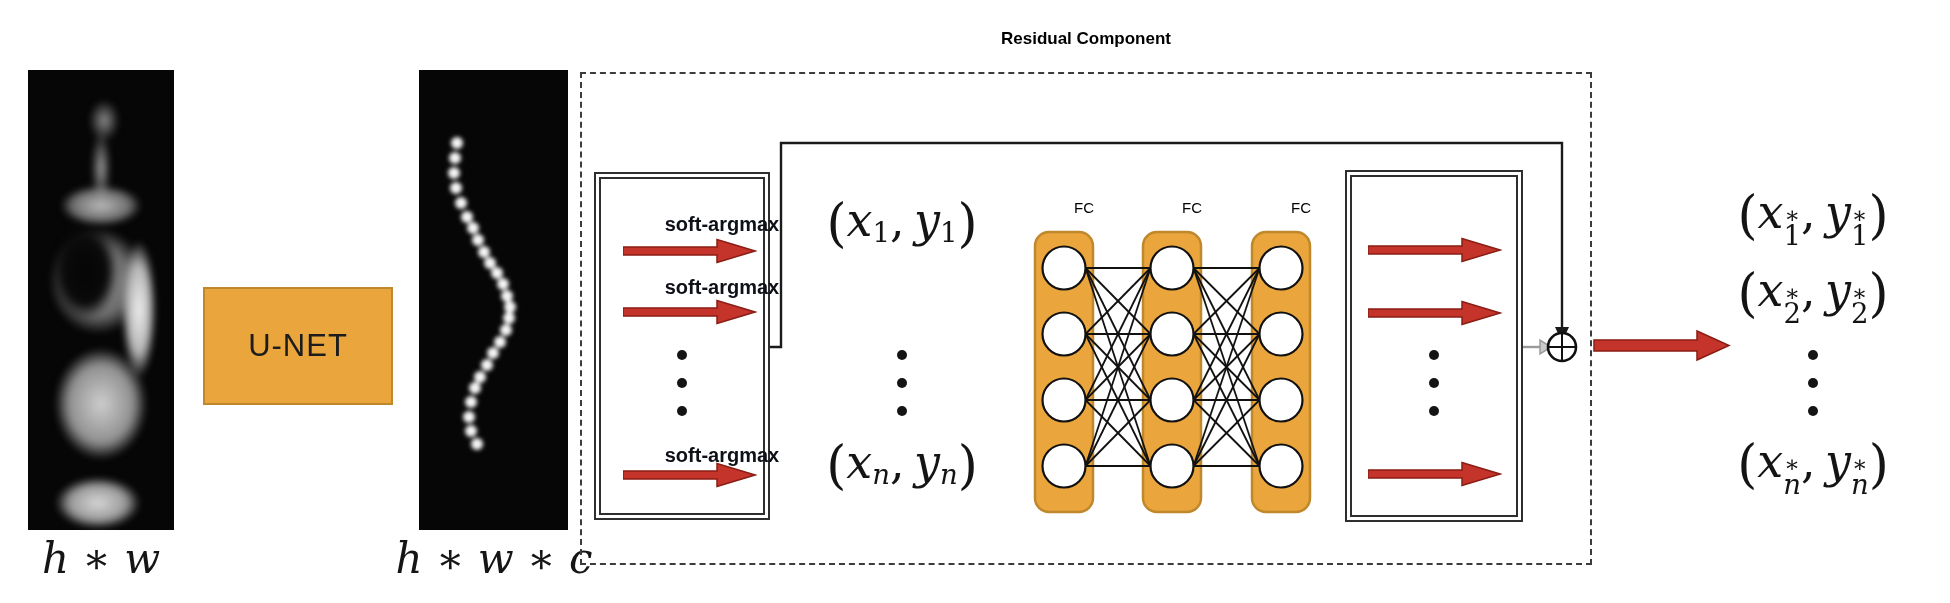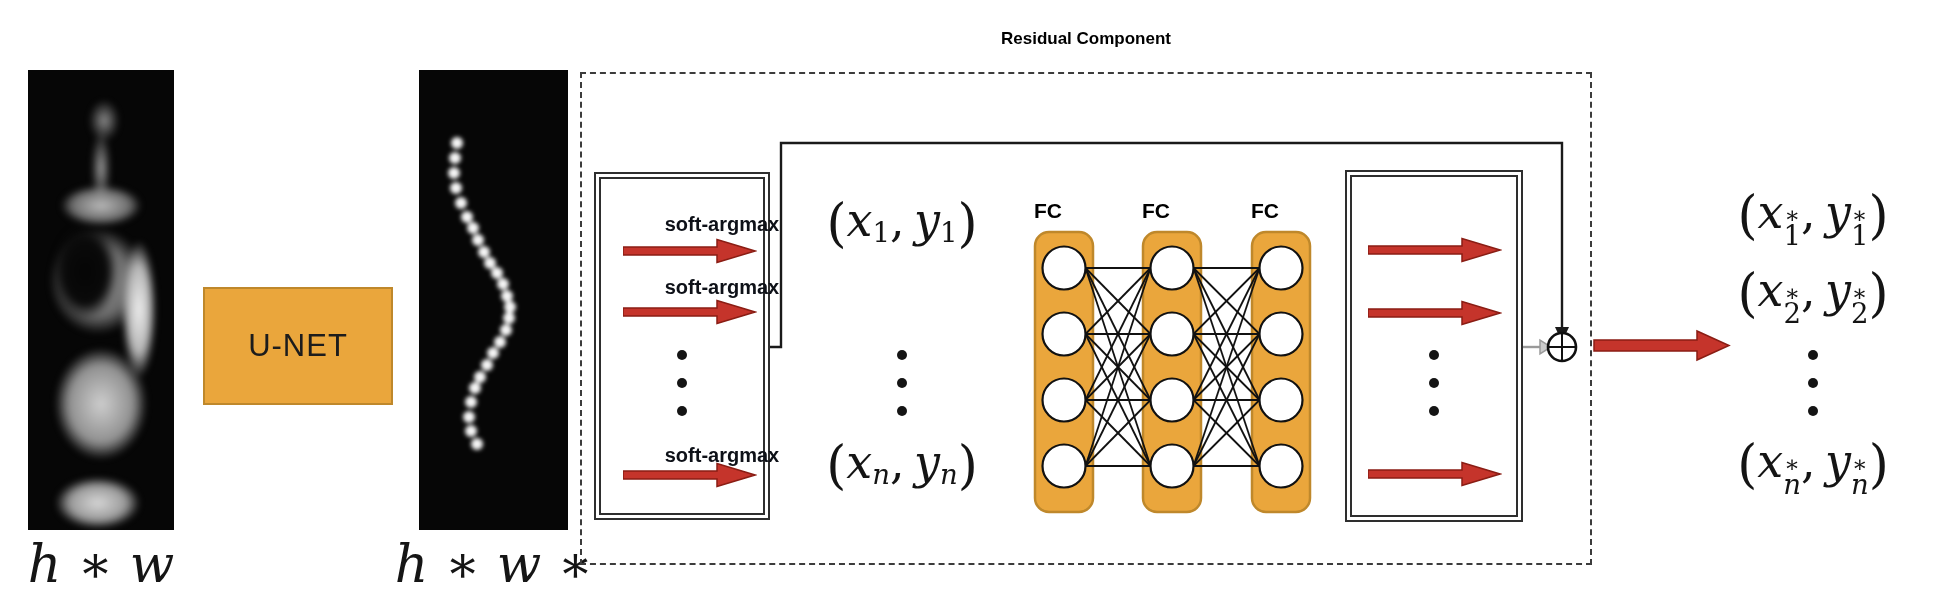--- a/index.html
+++ b/index.html
@@ -19,21 +19,21 @@
       radial-gradient(ellipse 14px 52px at 50% 22%, #9c9c9c 0%, transparent 72%),
       radial-gradient(ellipse 52px 26px at 50% 30%, #b9b9b9 0%, #6e6e6e 55%, transparent 78%),
       radial-gradient(ellipse 24px 96px at 74% 52%, #efefef 0%, #b5b5b5 45%, transparent 72%),
       radial-gradient(ellipse 40px 58px at 40% 44%, #050505 0%, #0a0a0a 55%, transparent 82%),
       radial-gradient(ellipse 62px 68px at 48% 46%, #989898 0%, #6a6a6a 52%, transparent 78%),
       radial-gradient(ellipse 58px 70px at 50% 72%, #cdcdcd 0%, #909090 55%, transparent 80%),
       radial-gradient(ellipse 56px 34px at 48% 93%, #d6d6d6 0%, #9a9a9a 50%, transparent 76%);}
   #heatmap{left:419px;top:70px;width:149px;height:460px;}
 
   .img-label{position:absolute;top:536px;text-align:center;color:#151515;
-    font-family:"DejaVu Serif",serif;font-style:italic;font-size:52px;line-height:1.1;}
+    font-family:"DejaVu Serif",serif;font-style:italic;font-size:42px;line-height:1.1;}
   #label-hw{left:18px;width:166px;}
   #label-hwc{left:389px;width:210px;}
 
   
   #unet{position:absolute;left:203px;top:287px;width:190px;height:118px;box-sizing:border-box;
     background:var(--orange);border:2px solid var(--orange-border);
     display:flex;align-items:center;justify-content:center;
     font-size:31px;letter-spacing:1px;color:#1c1c1c;}
 
   
@@ -64,21 +64,21 @@
   .crow .sub{font-size:0.6em;vertical-align:-0.22em;}
   .crow .stk{display:inline-block;text-align:center;vertical-align:-0.38em;}
   .crow .stk .st{display:block;font-size:0.5em;line-height:0.62;}
   .crow .stk .sb{display:block;font-size:0.6em;line-height:1;}
   .crow.vd{display:flex;flex-direction:column;align-items:center;gap:18px;}
   .crow.vd .dot{width:10px;height:10px;border-radius:50%;background:#141414;}
   #coords-in .r0{top:194px;} #coords-in .r1{top:275px;} #coords-in .r2{top:350px;} #coords-in .r3{top:436px;}
   #coords-out .r0{top:186px;} #coords-out .r1{top:264px;} #coords-out .r2{top:350px;} #coords-out .r3{top:435px;}
 
   
-  .fc-label{position:absolute;top:199px;width:60px;text-align:left;font-weight:bold;font-size:21px;color:#000;}
+  .fc-label{position:absolute;top:199px;width:60px;text-align:right;font-weight:normal;font-size:15px;color:#000;}
   #fc-svg{position:absolute;left:1030px;top:227px;}
 
   
   #overlay{position:absolute;left:0;top:0;pointer-events:none;}
 </style>
 </head>
 <body>
 
 <div id="canvas">
 

